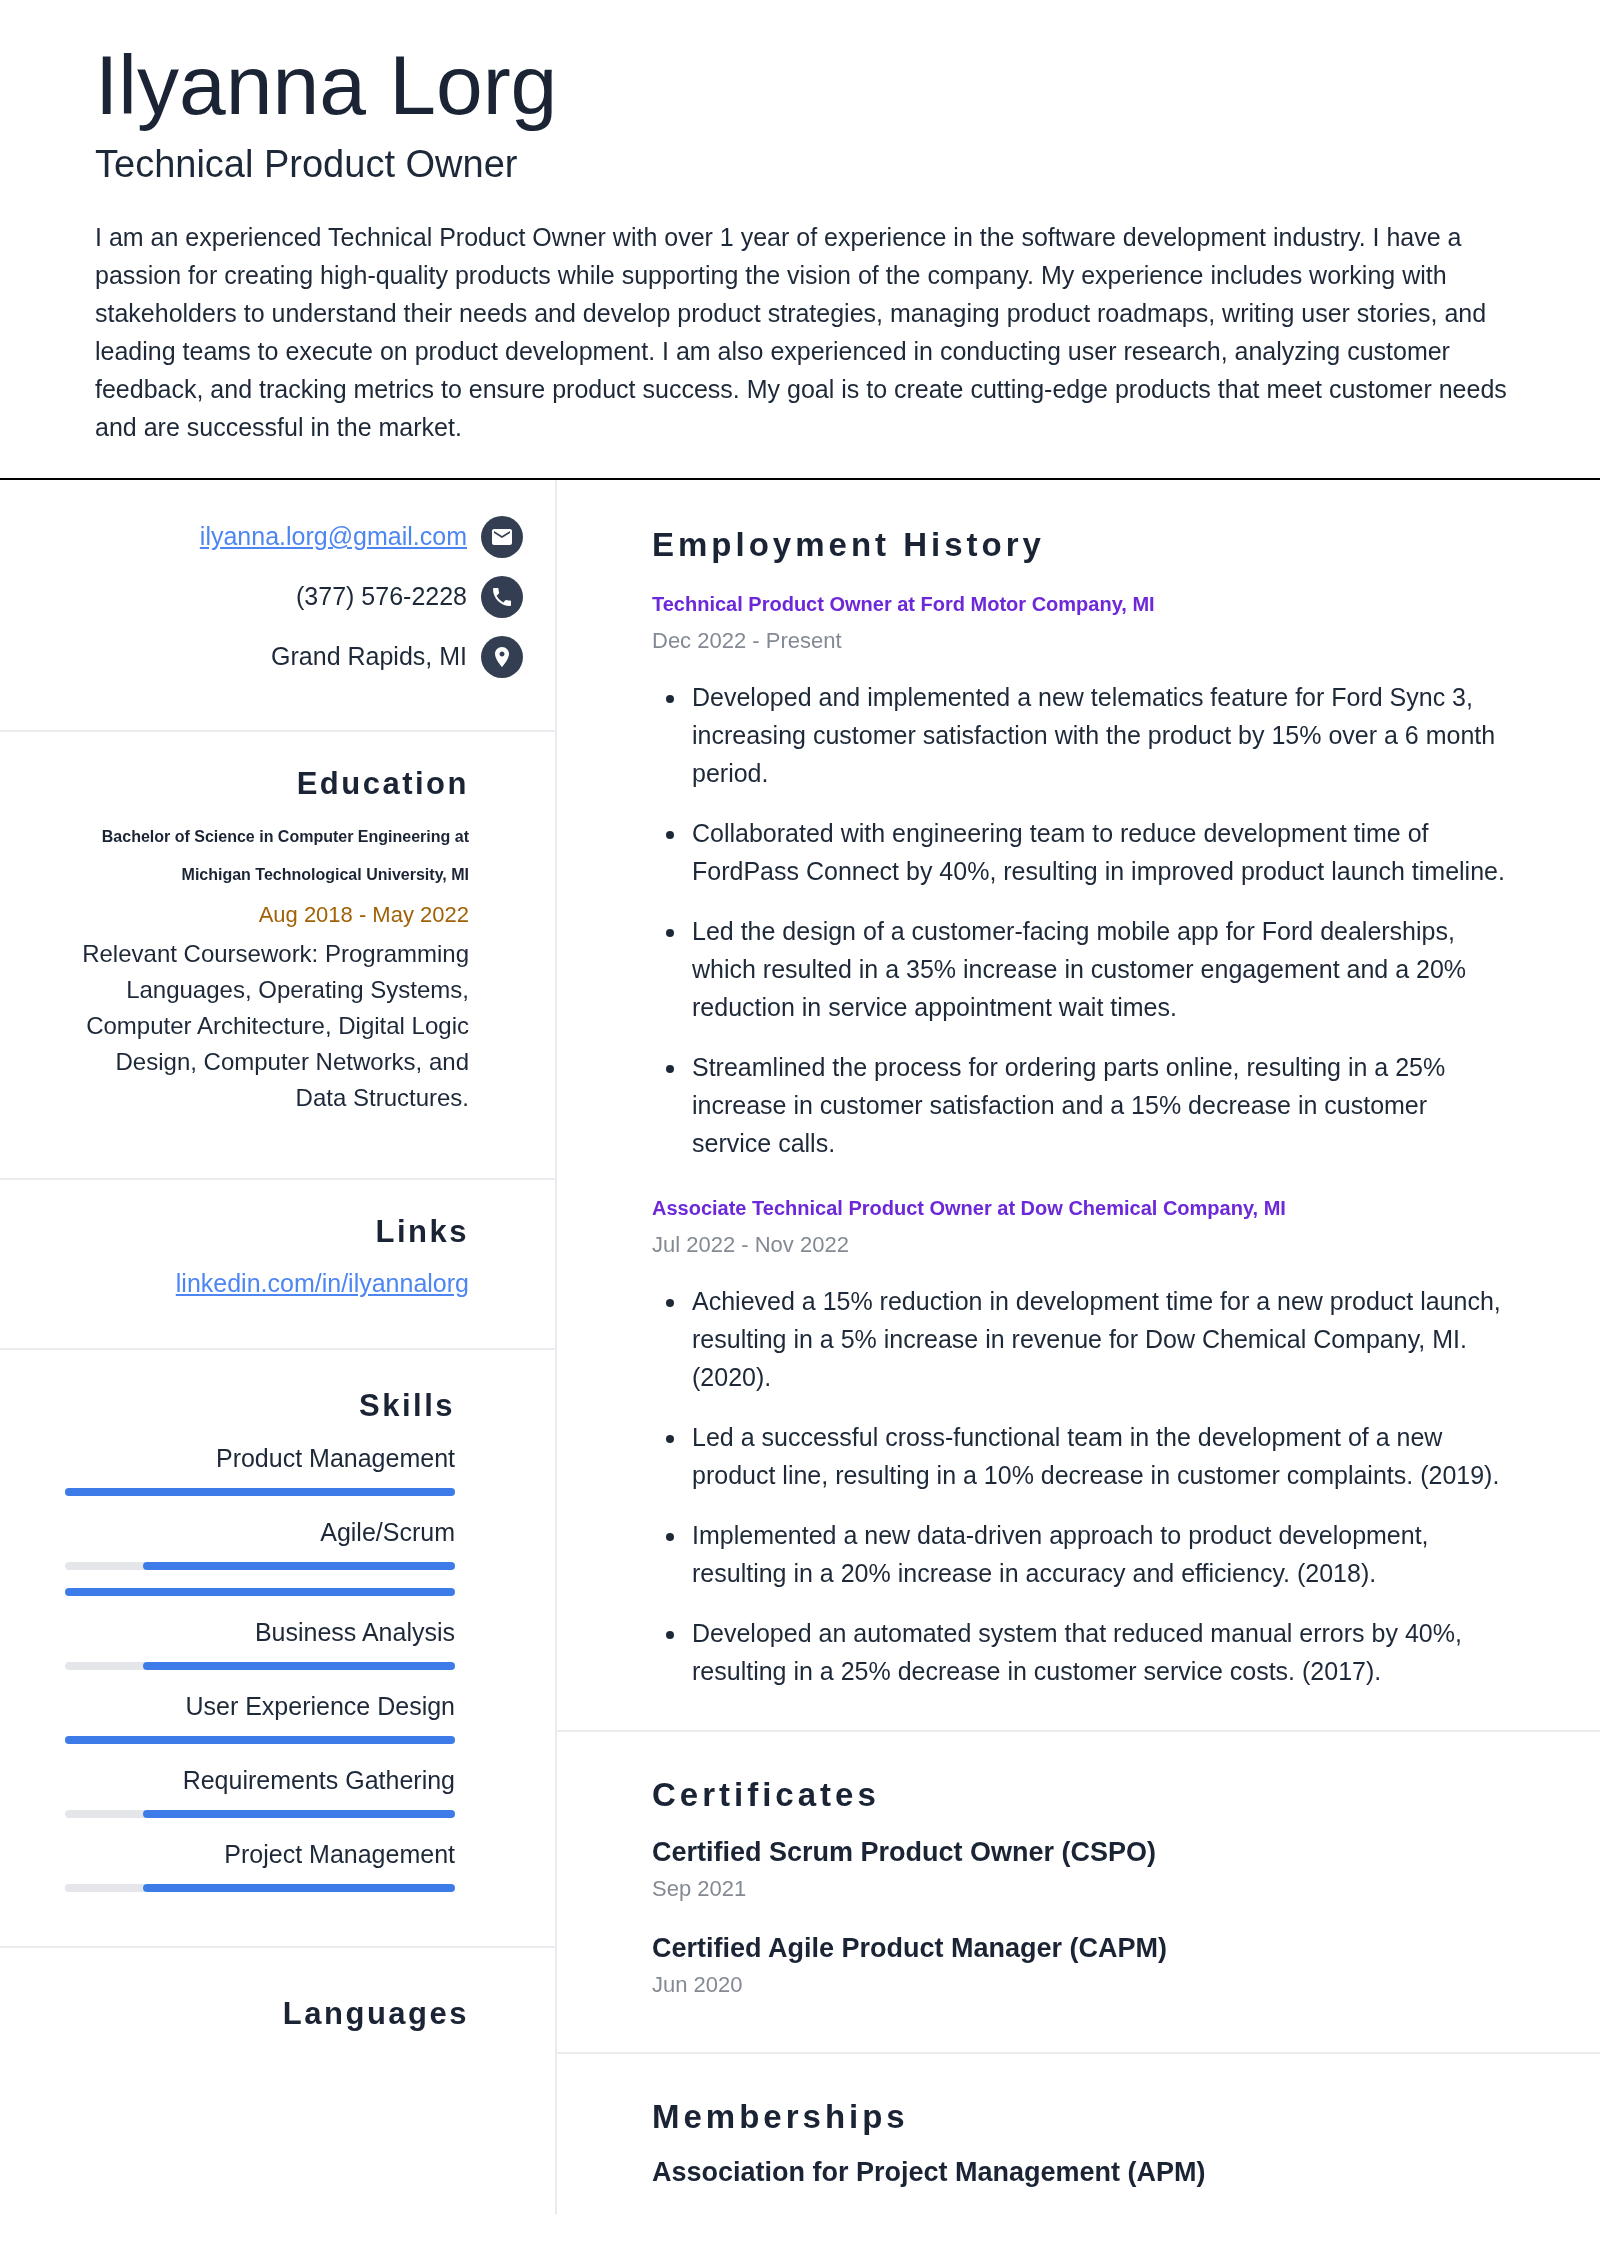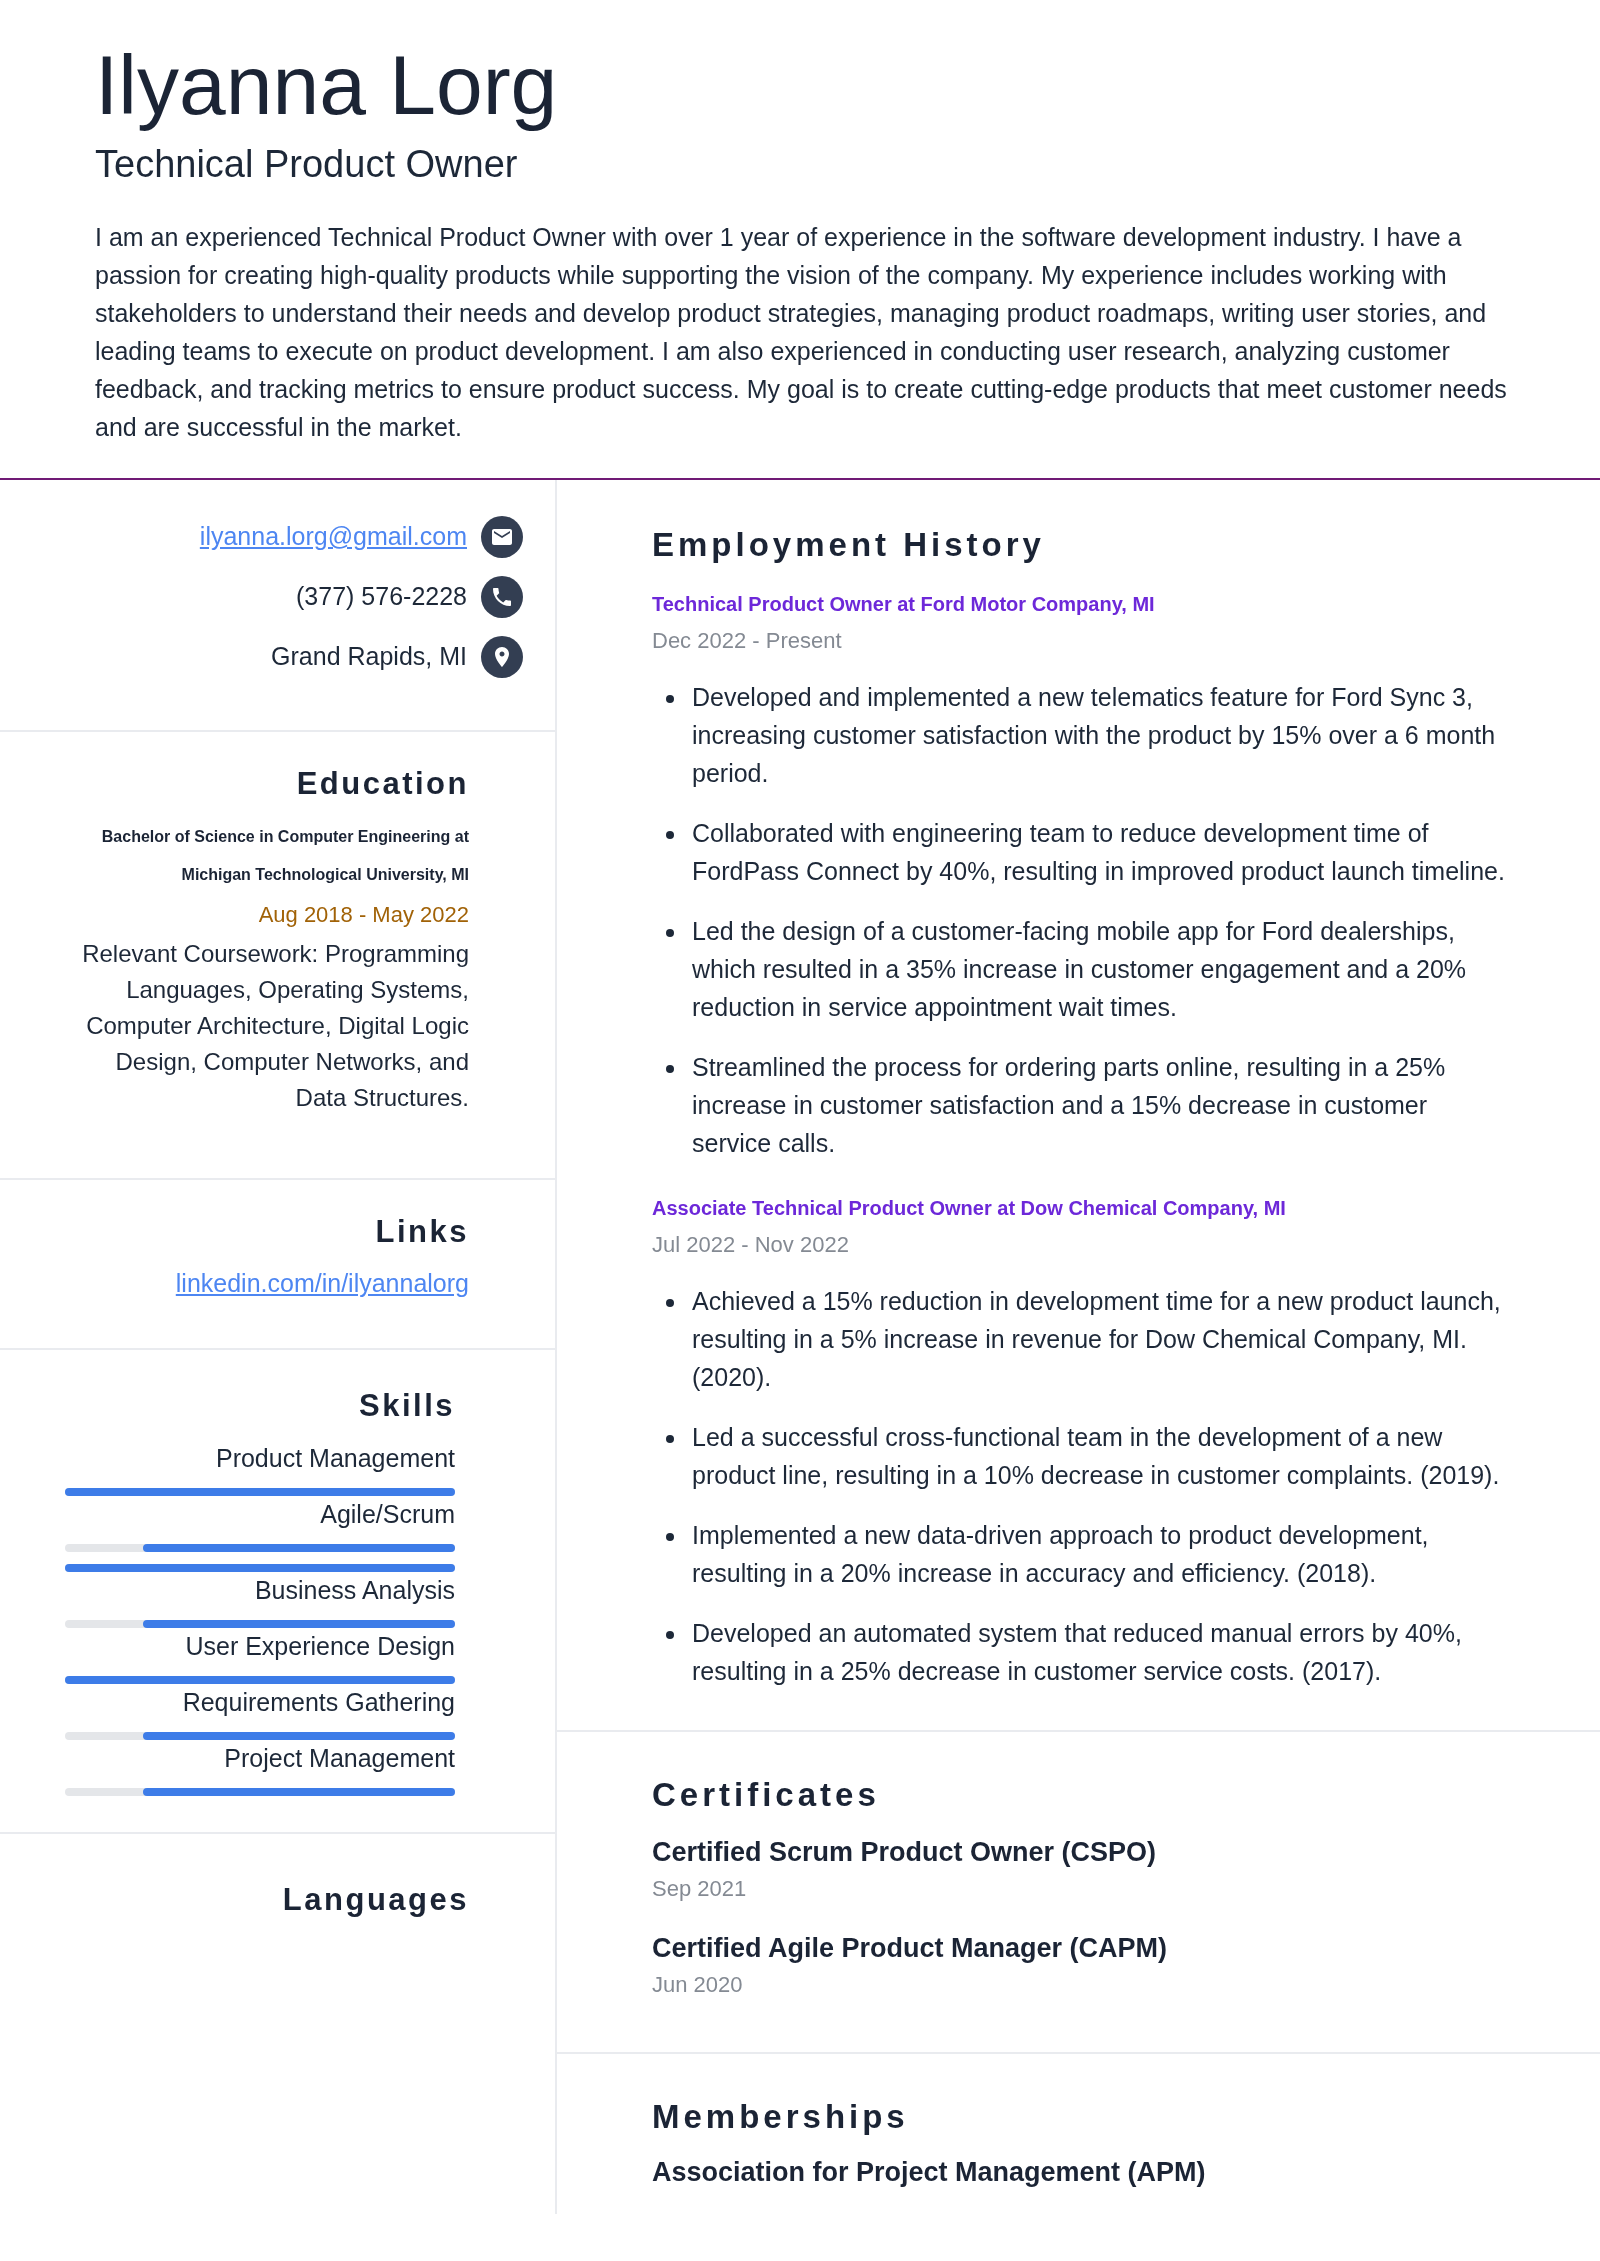--- a/index.html
+++ b/index.html
@@ -10,21 +10,21 @@
     overflow:hidden; position:relative;
   }
 
   
   .header { padding:38px 90px 32px 95px; }
   .name { font-size:84px; font-weight:400; line-height:1.12; color:#1b2435; letter-spacing:0px; }
   .jobtitle { margin-top:10px; font-size:38px; font-weight:400; line-height:1.2; color:#1d2838; }
   .summary { margin-top:30px; font-size:25px; line-height:38px; color:#1d2838; }
 
   
-  .columns { display:flex; border-top:2px solid #701a75; min-height:1736px; }
+  .columns { display:flex; border-top:2px solid #000000; min-height:1736px; }
   .sidebar { width:557px; flex:0 0 557px; border-right:2px solid #e9ebef; text-align:right; }
   .main { flex:1; }
 
   .sb-section { border-bottom:2px solid #e9ebef; }
   .sb-section:last-child { border-bottom:none; }
   .sb-heading { font-size:31px; font-weight:700; letter-spacing:2.5px; color:#1b2435; }
 
   
   .contact { padding:36px 32px 52px 65px; }
   .contact-row { display:flex; align-items:center; justify-content:flex-end; margin-bottom:18px; }
@@ -45,21 +45,21 @@
   .coursework { margin-top:6px; font-size:24px; line-height:36px; color:#1d2838; }
 
   
   .links { padding:34px 86px 46px 65px; }
   .links .sb-heading { margin-bottom:14px; }
   a.weblink { font-size:25px; color:#4d86f2; text-decoration:underline; cursor:pointer; line-height:38px; }
 
   
   .skills { padding:38px 100px 36px 65px; }
   .skills .sb-heading { margin-bottom:16px; }
-  .skill { margin-bottom:0; }
+  .skill { margin-bottom:18px; }
   .skill-name { font-size:25px; line-height:36px; color:#1d2838; }
   .skill-bar { position:relative; margin-top:12px; height:8px; border-radius:4px; background:#e4e6e9; }
   .skill-fill { position:absolute; right:0; top:0; height:8px; border-radius:4px; background:#3d7ce8; }
 
   
   .languages { padding:48px 86px 40px 65px; }
 
   
   .m-section { }
   .m-heading { font-size:33px; font-weight:700; letter-spacing:4px; color:#1b2435; }

